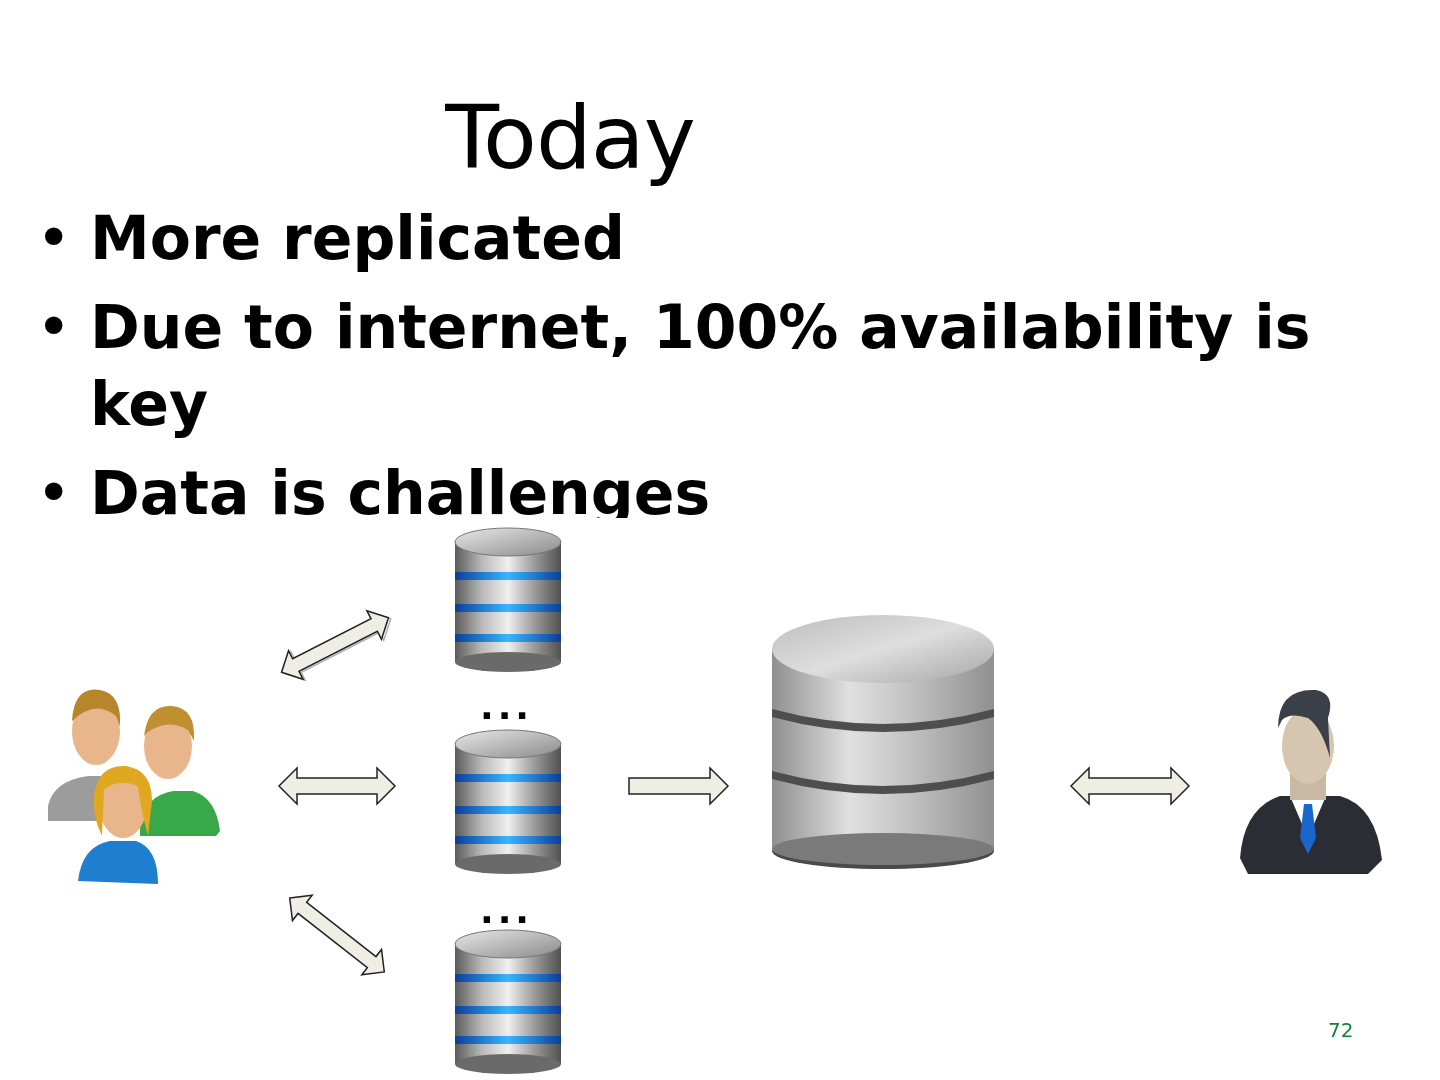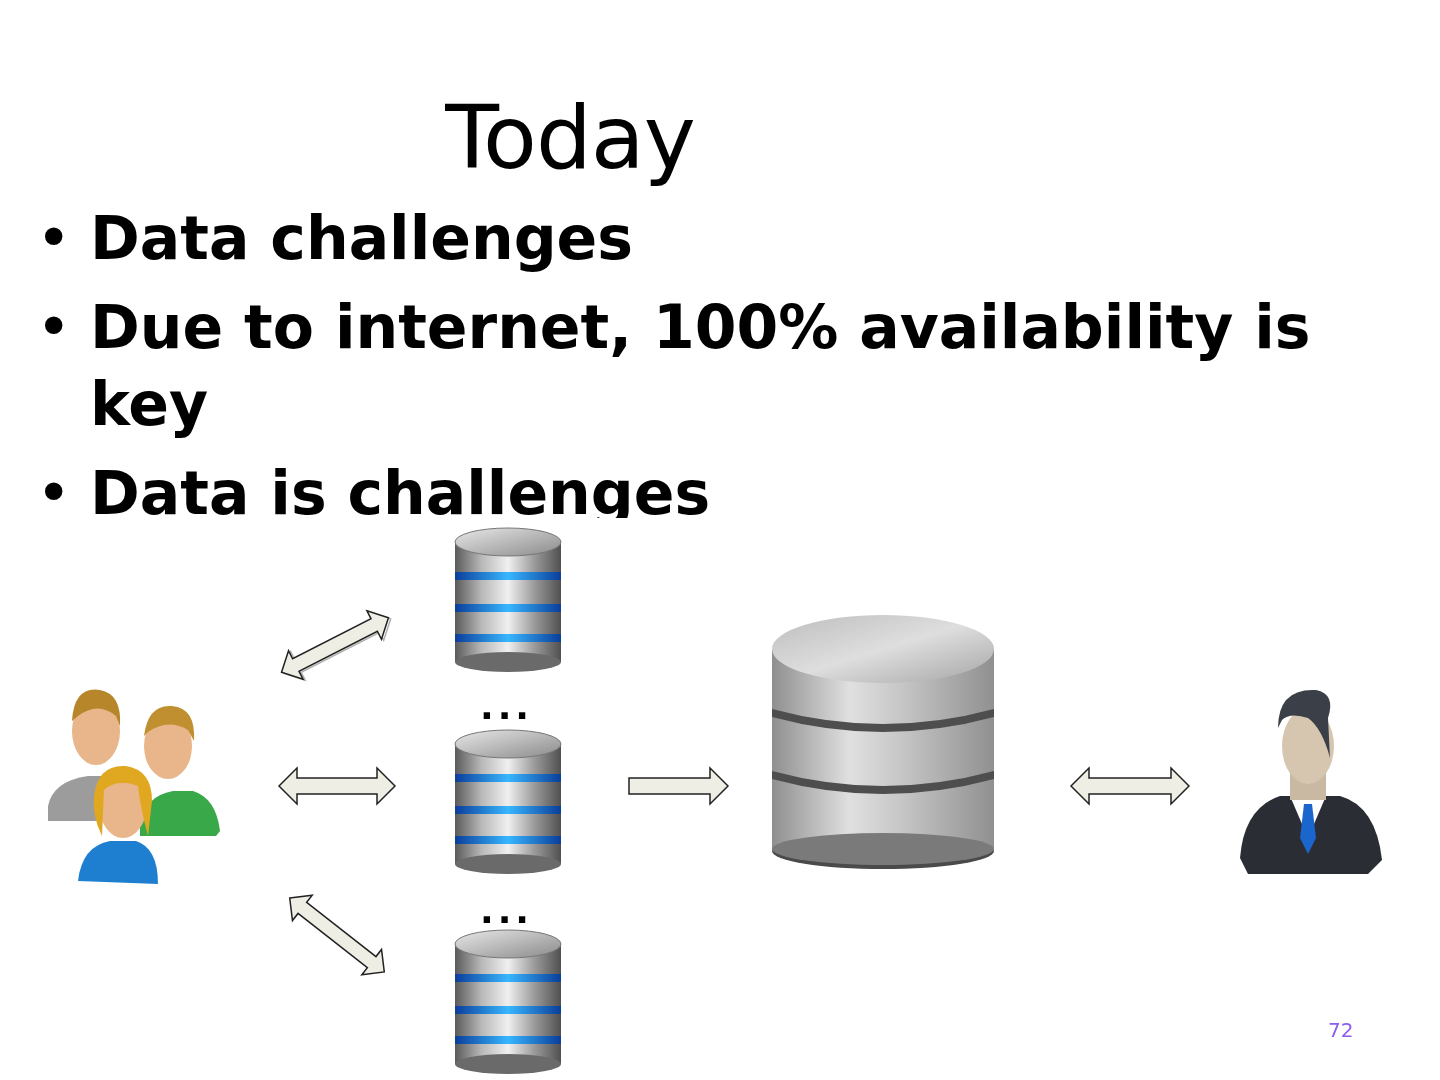--- a/index.html
+++ b/index.html
@@ -7,33 +7,33 @@
          font-family:"DejaVu Sans", sans-serif; color:#000; }
   .title { position:absolute; left:0; top:88px; width:1140px; text-align:center;
            font-size:88px; font-weight:normal; line-height:100px; letter-spacing:-1px; }
   .bullets { position:absolute; left:32px; top:200px; width:1390px; margin:0; padding:0; list-style:none; }
   .bullets li { position:relative; padding-left:58px; font-weight:bold; font-size:60px; line-height:77px;
                 margin-bottom:12px; }
   .bullets li .dot { position:absolute; left:4px; top:0; font-weight:normal; }
   .clip { position:absolute; left:0; top:0; width:1440px; height:518px; overflow:hidden; }
   .diagram { position:absolute; left:0; top:518px; width:1440px; height:562px; }
   .ellipsis { position:absolute; font-size:36px; font-weight:bold; letter-spacing:4px; }
-  .pagenum { position:absolute; left:1328px; top:1018px; font-size:20px; color:#8b5cf6; }
+  .pagenum { position:absolute; left:1328px; top:1018px; font-size:20px; color:#15803d; }
   svg { position:absolute; overflow:visible; }
 </style>
 </head>
 <body>
 
 <div class="title">Today</div>
 
 <div class="clip">
   <ul class="bullets">
     <li>
       <span class="dot">•</span>
-      <span>Data challenges</span>
+      <span>More replicated</span>
     </li>
     <li>
       <span class="dot">•</span>
       <span>Due to internet, 100% availability is key</span>
     </li>
     <li>
       <span class="dot">•</span>
       <span>Data is challenges</span>
     </li>
   </ul>

